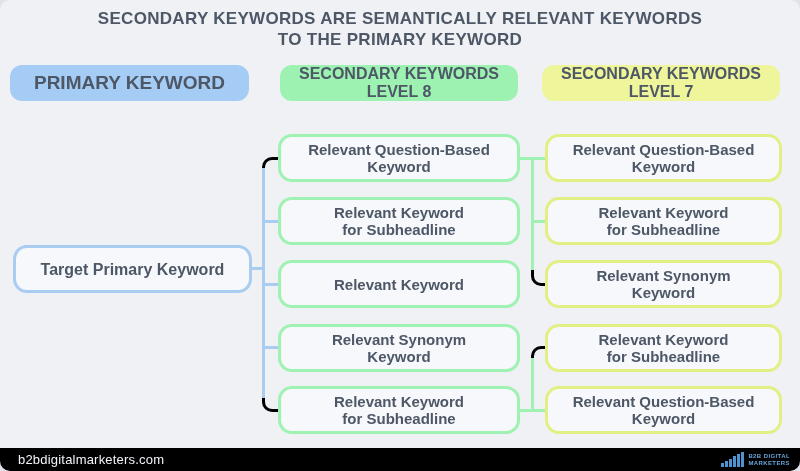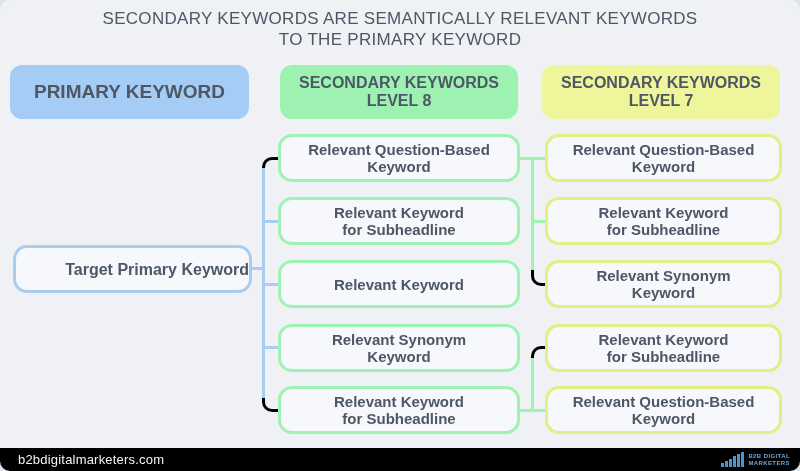--- a/index.html
+++ b/index.html
@@ -3,40 +3,40 @@
 <meta charset="utf-8">
 <style>
   html,body { margin:0; padding:0; background:#e0e3e9; font-family:"Liberation Sans", sans-serif; }
   .canvas {
     position:relative; width:800px; height:471px;
     background:#eff1f5; border-radius:10px; overflow:hidden;
   }
   
   .title {
     position:absolute; top:8px; left:0; width:800px;
-    text-align:center; font-weight:normal; font-size:17px; line-height:21px;
+    text-align:center; font-weight:bold; font-size:17px; line-height:21px;
     color:#4d5766; letter-spacing:0.3px;
   }
   
   .hdr {
-    position:absolute; top:65px; height:54px; border-radius:12px;
+    position:absolute; top:65px; height:36px; border-radius:12px;
     display:flex; flex-direction:column; align-items:center; justify-content:center;
     text-align:center; font-weight:bold; color:#4d5766; box-sizing:border-box;
   }
   .hdr-primary { left:10px; width:239px; background:#a5ccf4; font-size:19px; }
   .hdr-l1 { left:280px; width:238px; background:#9df2b2; font-size:16px; line-height:18px; }
   .hdr-l2 { left:542px; width:238px; background:#eef59a; font-size:16px; line-height:18px; }
   
   .node {
     position:absolute; height:48px; box-sizing:border-box;
     border:3px solid #9ff2b2; border-radius:14px; background:#f6f8fb;
     display:flex; flex-direction:column; align-items:center; justify-content:center;
     text-align:center; font-weight:bold; font-size:15px; line-height:17px; color:#4d5766;
   }
-  .node-primary { left:13px; top:245px; width:239px; border-color:#a9cdf1; font-size:16px;align-items:flex-end; }
+  .node-primary { left:13px; top:245px; width:239px; border-color:#a9cdf1; font-size:16px; }
   .l1 { left:278px; width:242px; border-color:#9ff2b2; }
   .l2 { left:545px; width:237px; border-color:#e2ef82; }
   .r1 { top:134px; } .r2 { top:197px; } .r3 { top:260px; } .r4 { top:324px; } .r5 { top:386px; }
   
   .cx { position:absolute; }
   .blue-line { background:#a9cdf1; }
   .green-line { background:#9ff2b2; }
   .c-corner { box-sizing:border-box; background:transparent; }
   .blue-b { border-color:#a9cdf1; }
   .green-b { border-color:#9ff2b2; }

